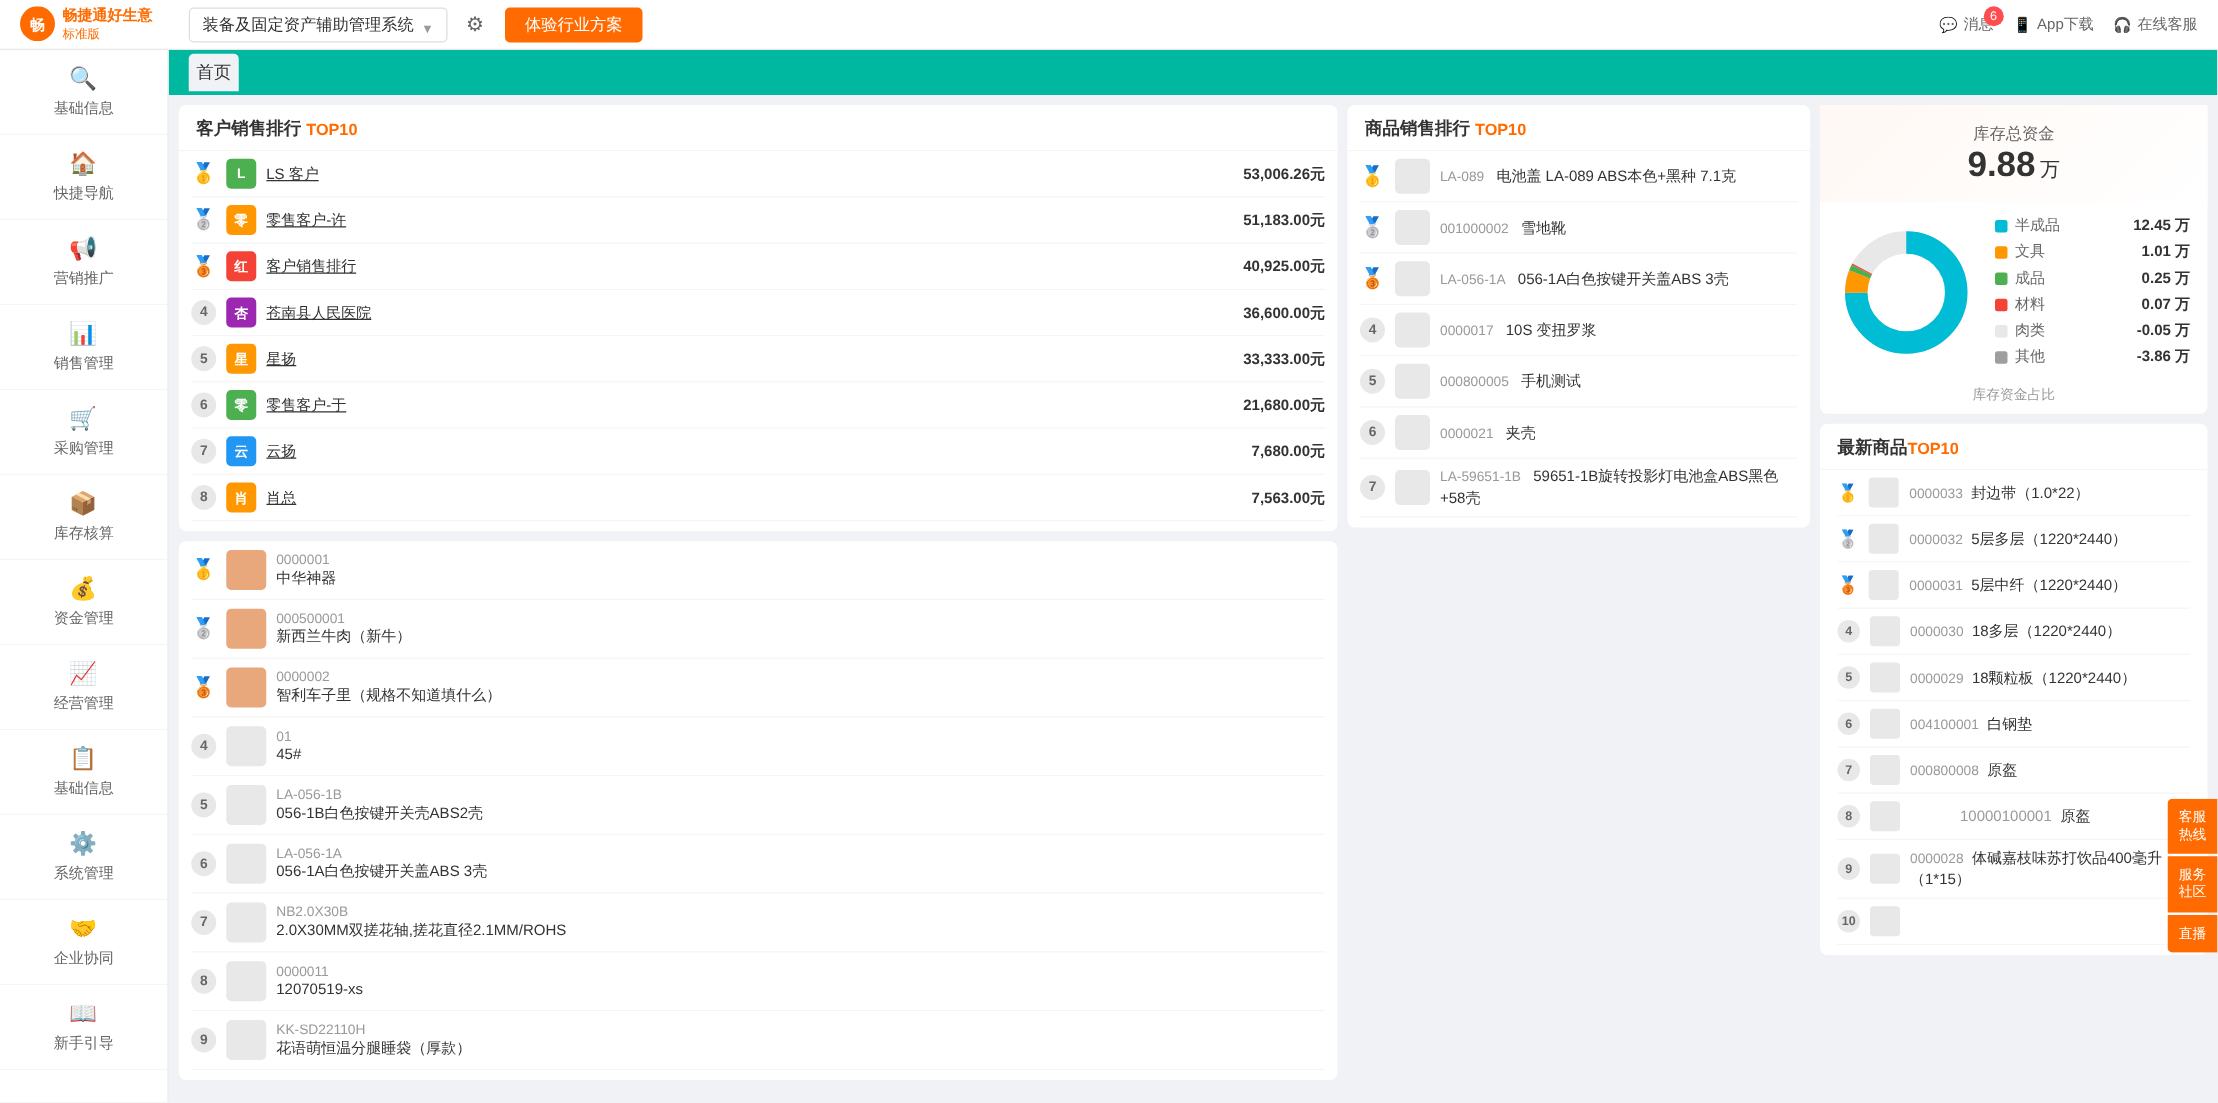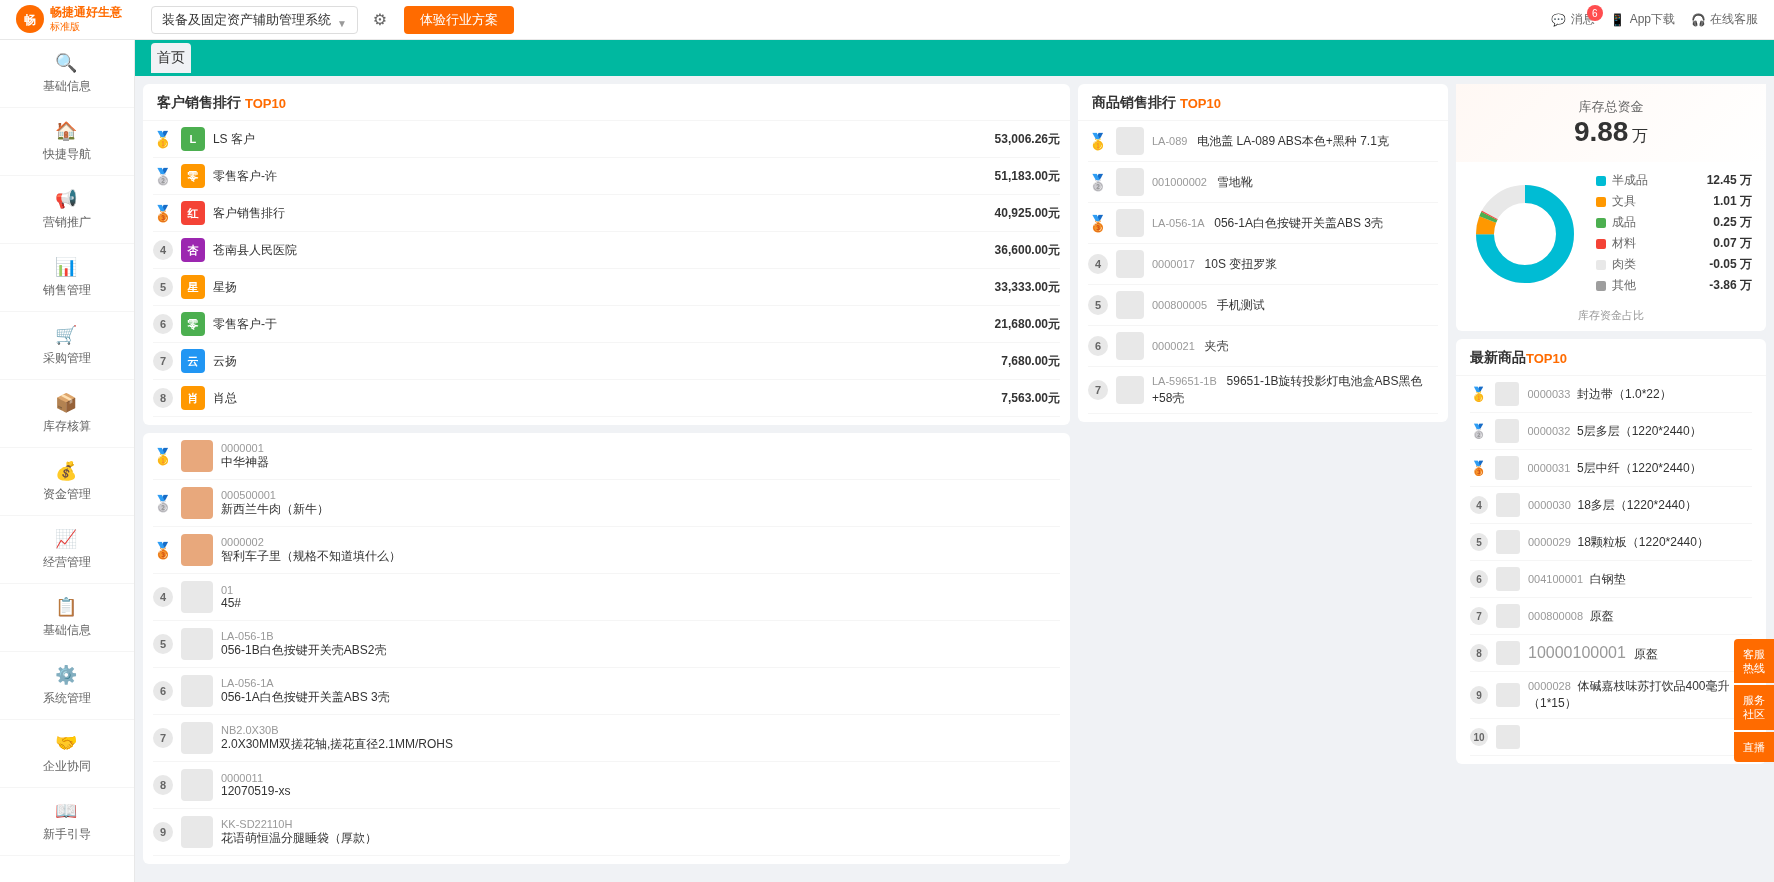--- a/index.html
+++ b/index.html
@@ -182,21 +182,21 @@
       height: 24px;
       border-radius: 4px;
       display: flex;
       align-items: center;
       justify-content: center;
       color: #fff;
       font-size: 11px;
       font-weight: bold;
       flex-shrink: 0;
     }
-    .rank-name { flex: 1; color: #333; font-size: 12px; overflow: hidden; white-space: nowrap; text-overflow: ellipsis; }
+    .rank-name { flex: 1; color: #333; font-size: 12px; overflow: hidden; white-space: nowrap; text-overflow: ellipsis; text-decoration: underline; }
     .rank-amount { color: #333; font-size: 12px; font-weight: bold; white-space: nowrap; }
 
     
     .hot-prod-list { padding: 0 10px 8px; }
     .hot-prod-item {
       display: flex;
       align-items: center;
       padding: 7px 0;
       border-bottom: 1px solid #f5f5f5;
       gap: 8px;
@@ -770,21 +770,21 @@
     <div class="new-prod-thumb"></div>
     <div class="new-prod-info">
       <span style="color:#999;font-size:11px;">000800008&nbsp;</span>
       <span style="color:#333;font-size:12px;">原盔</span>
     </div>
   </div>
               <div class="new-prod-item">
     <span style="width:18px;height:18px;border-radius:50%;background:#e8e8e8;color:#666;display:flex;align-items:center;justify-content:center;font-size:10px;font-weight:bold;flex-shrink:0;">8</span>
     <div class="new-prod-thumb"></div>
     <div class="new-prod-info">
-      <span style="color:#999;font-size:16px;">10000100001&nbsp;</span>
+      <span style="color:#999;font-size:12px;margin-left:40px;">10000100001&nbsp;</span>
       <span style="color:#333;font-size:12px;">原盔</span>
     </div>
   </div>
               <div class="new-prod-item">
     <span style="width:18px;height:18px;border-radius:50%;background:#e8e8e8;color:#666;display:flex;align-items:center;justify-content:center;font-size:10px;font-weight:bold;flex-shrink:0;">9</span>
     <div class="new-prod-thumb"></div>
     <div class="new-prod-info">
       <span style="color:#999;font-size:11px;">0000028&nbsp;</span>
       <span style="color:#333;font-size:12px;">体碱嘉枝味苏打饮品400毫升（1*15）</span>
     </div>

